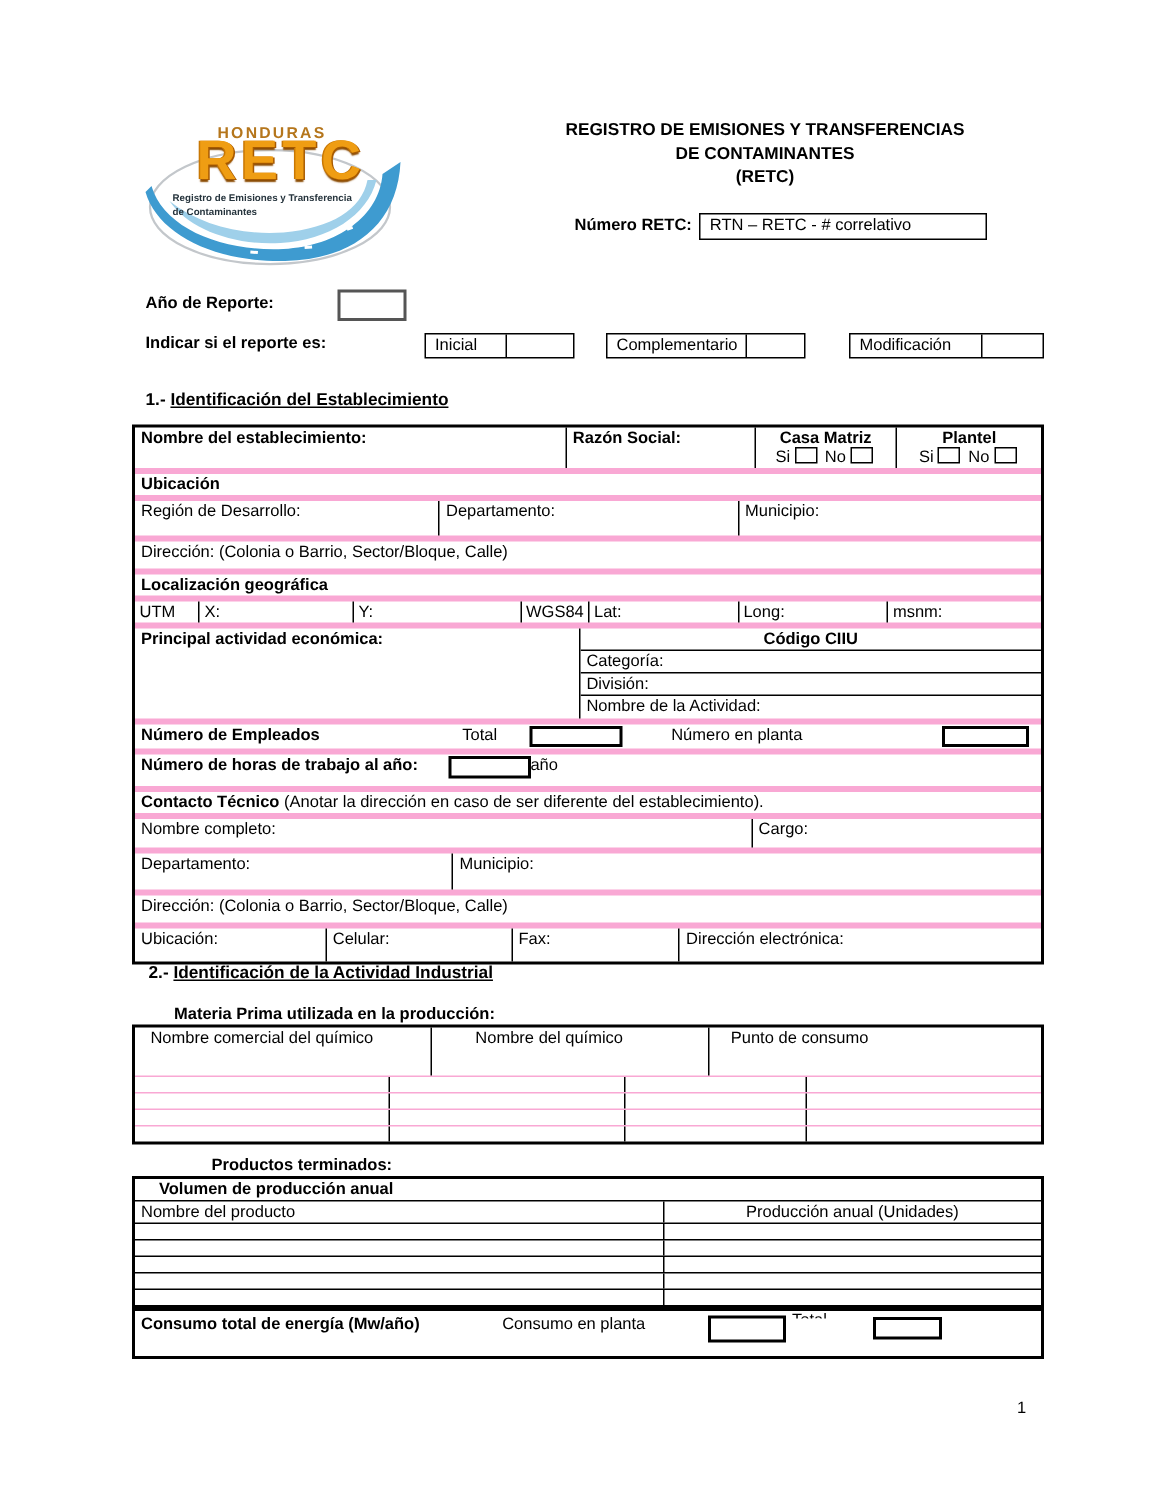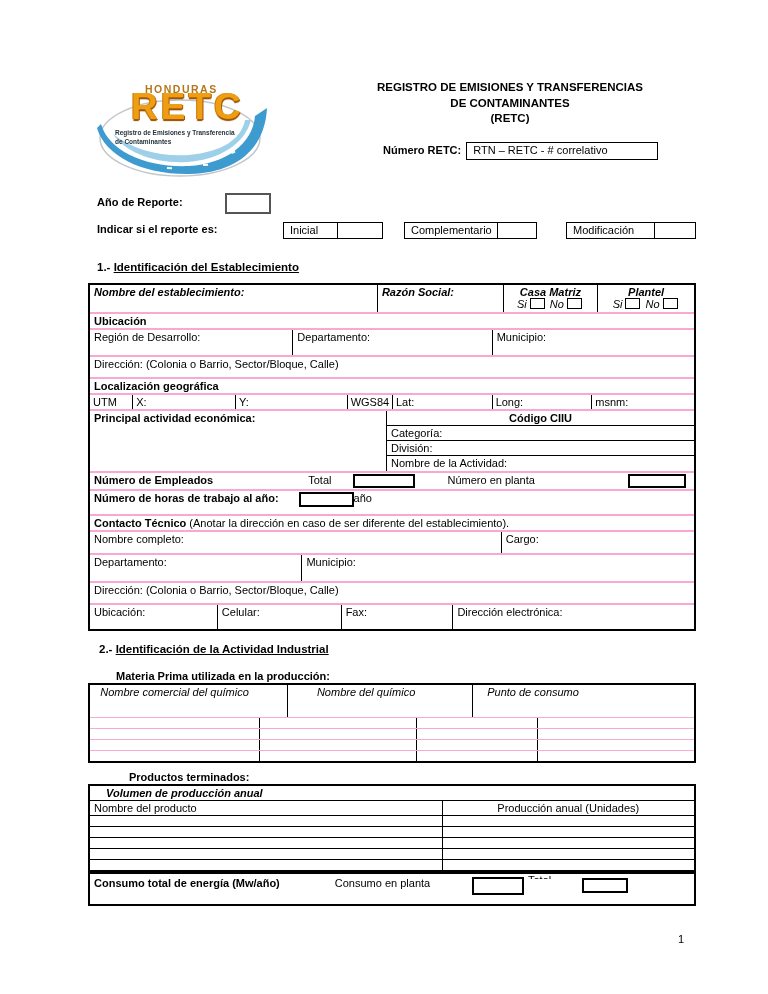--- a/index.html
+++ b/index.html
@@ -42,22 +42,22 @@
   .opt-inicial{left:283px;width:98px;}     .opt-inicial .tick{width:44px;}
   .opt-comp{left:404px;width:131px;}       .opt-comp .tick{width:38px;}
   .opt-mod{left:566px;width:128px;}        .opt-mod .tick{width:40px;}
 
   .sec-head{font-weight:bold;font-size:11.5px;}
   .sec1{left:97px;top:261px;}
   .sec2{left:99px;top:643px;}
 
   
   .ftab{position:absolute;left:88px;width:608px;border:2px solid #000;box-sizing:border-box;background:#fff;}
-  .fr{display:flex;border-top:2px solid #f9a8d4;box-sizing:border-box;}
-  .fr:first-child{border-top:none;font-style:italic;}
+  .fr{display:flex;border-top:4px solid #f9a8d4;box-sizing:border-box;}
+  .fr:first-child{border-top:none;}
   .fc{box-sizing:border-box;border-left:1px solid #000;padding:1px 4px;overflow:hidden;}
   .fc:first-child{border-left:none;}
   .cb{display:inline-block;width:13px;height:9px;border:1px solid #000;
     vertical-align:-1px;margin:0 2px 0 3px;background:#fff;}
   .ibox{display:inline-block;border:2px solid #000;background:#fff;box-sizing:border-box;}
 
   .form1{top:283px;}
   .r-nombre{min-height:27px;}
   .r-ubic,.r-local{min-height:13px;}
   .r-region{min-height:27px;}
@@ -73,21 +73,21 @@
   .r-nomc{min-height:23px;}
   .r-dmc{min-height:28px;}
   .r-tel{min-height:26px;}
 
   
   .mat-title{left:116px;top:670px;font-weight:bold;}
   .mat{top:683px;}
   .mat .hdr{min-height:32px;gap:28px;}
   .mat .hdr .fc{text-align:center;padding-top:1px;}
   .er{min-height:11px;}
-  .prod-title{left:112px;top:771px;font-weight:bold;padding-left:17px;}
+  .prod-title{left:124px;top:771px;font-weight:bold;padding-left:17px;}
   .prod{top:784px;}
   .prod .vol{min-height:13px;padding:1px 16px;font-weight:bold;border-top:none;}
   .prod .ph{min-height:14px;border-top:2px solid #000;}
   .prod .fr{border-top:1px solid #000;}
   .prod .fr:first-child{border-top:none;}
 
   .energy{top:872px;height:34px;position:absolute;left:88px;width:608px;
     border:2px solid #000;box-sizing:border-box;display:flex;align-items:flex-start;
     padding:3px 4px 0 4px;}
   .clip-total{position:absolute;left:438px;top:0;height:5px;overflow:hidden;font-size:11px;}

